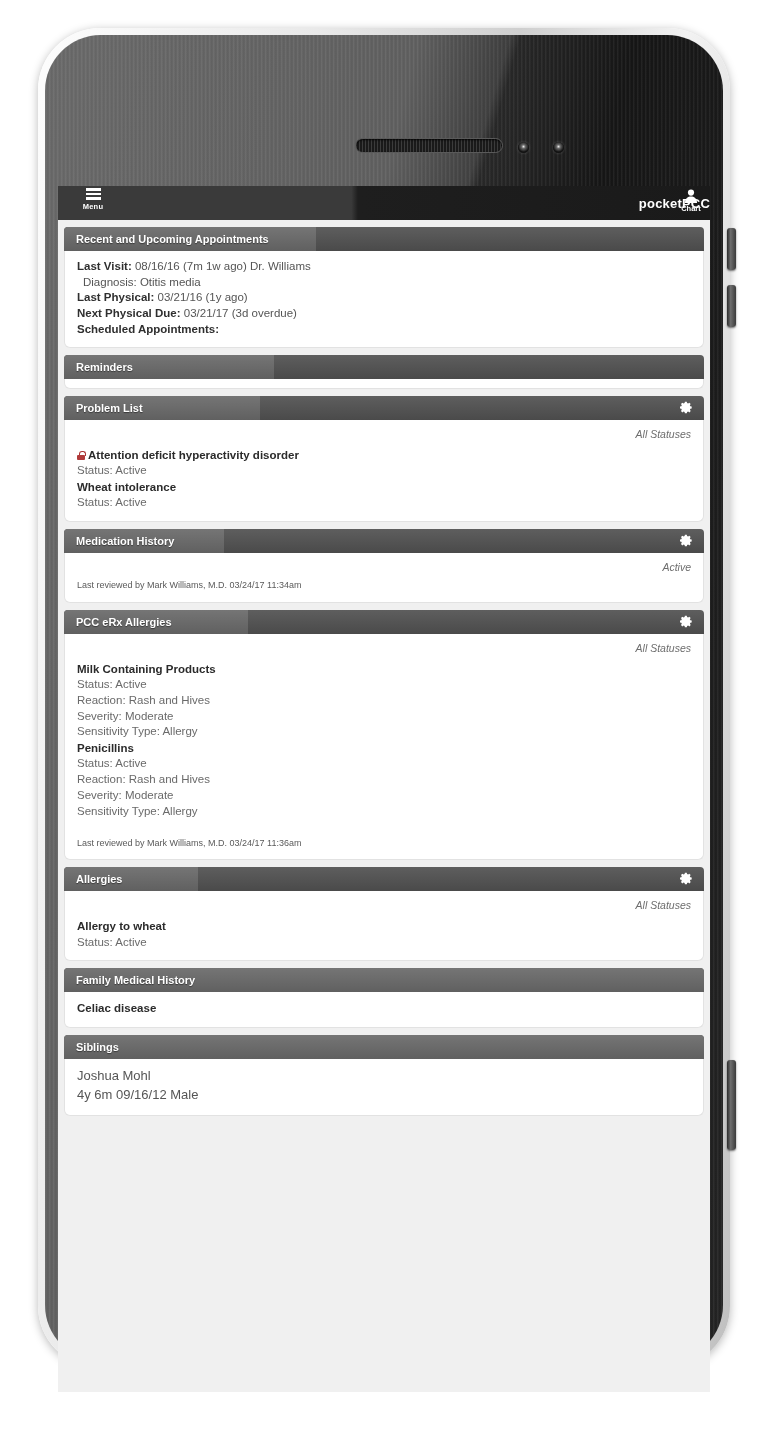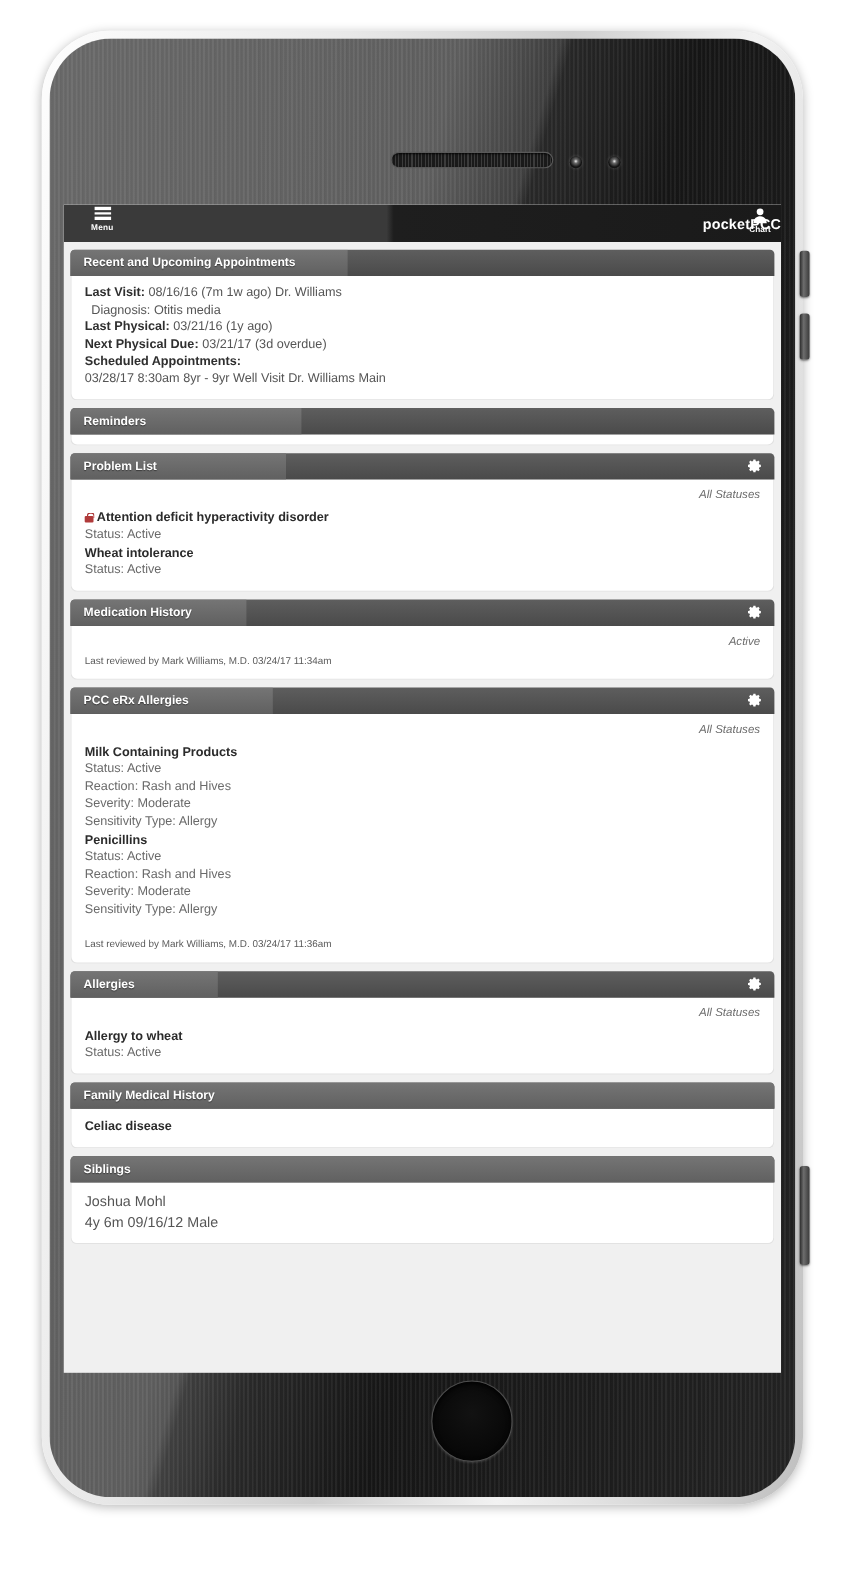--- a/index.html
+++ b/index.html
@@ -70,21 +70,21 @@
     box-shadow: 0 1px 2px rgba(0,0,0,0.5);
   }
   #side-button-volume-up { top: 228px; height: 42px; }
   #side-button-volume-down { top: 285px; height: 42px; }
   #side-button-power { top: 1060px; height: 90px; }
 
   
   #screen {
     position: absolute;
     left: 58px; top: 186px;
-    width: 652px; height: 1062px;
+    width: 652px; height: 1206px;
     background: #f0f0f0;
     overflow: hidden;
   }
 
   
   #app-bar {
     position: relative;
     height: 34px;
     background: linear-gradient(90deg, #3a3a3a 0%, #3a3a3a 45%, #1e1e1e 46%, #1a1a1a 100%);
     display: flex; align-items: center;
@@ -248,21 +248,20 @@
         <b>Last Physical:</b>
         <span>03/21/16 (1y ago)</span>
       </div>
       <div class="row">
         <b>Next Physical Due:</b>
         <span>03/21/17 (3d overdue)</span>
       </div>
       <div class="row">
         <b>Scheduled Appointments:</b>
       </div>
-      <div class="row">03/28/17 8:30am  8yr - 9yr Well Visit  Dr. Williams  Main</div>
     </div>
   </div>
 
   <div class="section">
     <div class="section-header" style="--tabw:210px">
       <div class="section-title">Reminders</div>
     </div>
     <div class="section-body empty"></div>
   </div>
 

